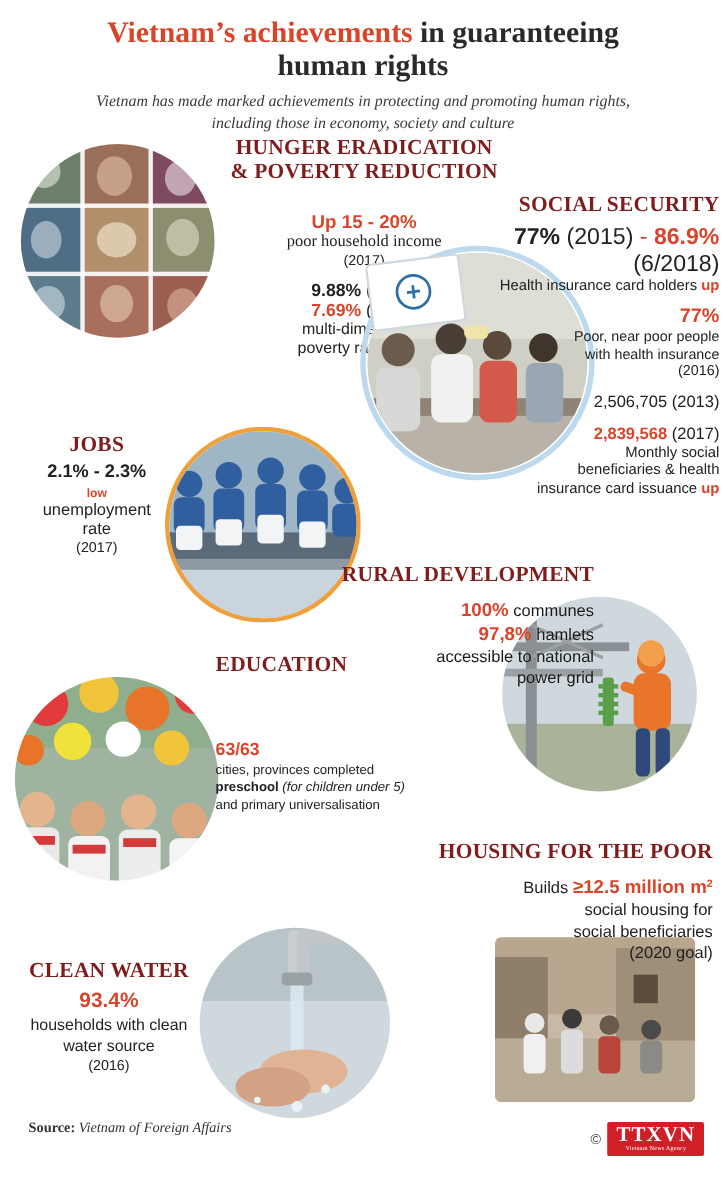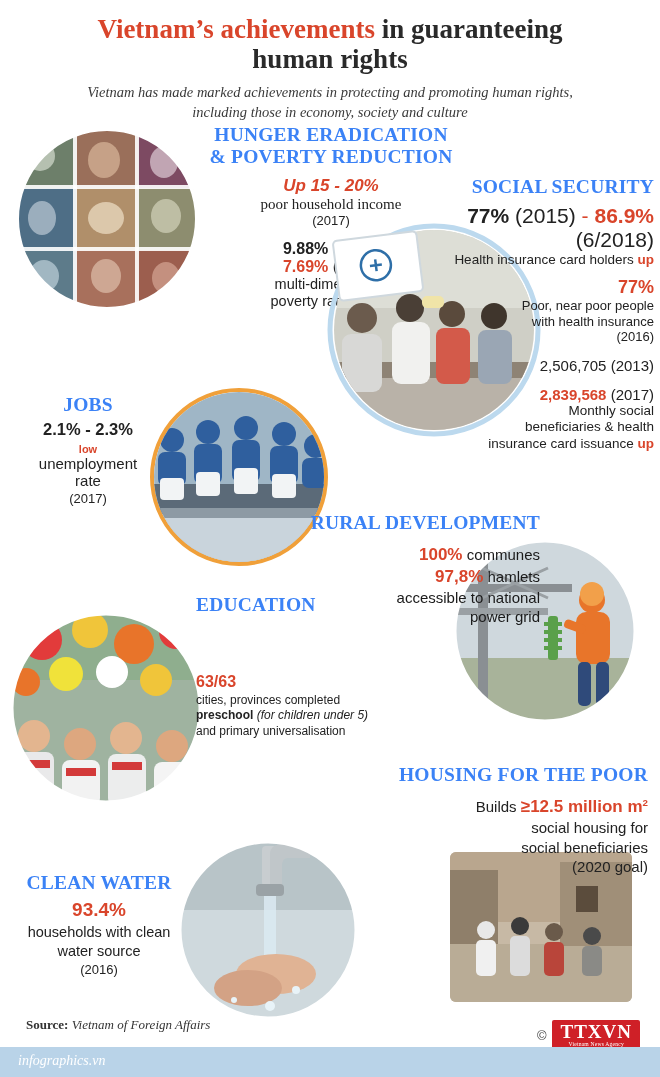--- a/index.html
+++ b/index.html
@@ -28,21 +28,21 @@
     color: #3a3a3a;
     padding: 0 14px;
   }
 
   
   .sec-title {
     font-family: "Liberation Serif", serif;
     font-weight: bold;
     letter-spacing: .2px;
   }
-  .purple { color: #3b82f6; }
+  .purple { color: #7f1d1d; }
   .red { color: #d9452b; }
   .dark { color: #222; }
 
   
   .block { position: absolute; }
 
   
   #hunger-photo { left: 14px; top: 126px; width: 186px; height: 186px; }
   #hunger-text { left: 196px; top: 124px; width: 270px; text-align: center; }
   
@@ -95,21 +95,21 @@
     padding: 2px 8px 3px 8px; line-height: 1;
     border-radius: 2px; position: relative;
   }
   .logo .mark small {
     display: block; font-size: 5.6px; font-weight: normal;
     letter-spacing: .2px; text-align: center; margin-top: 1px;
   }
 
   
   .t-hunger .sec-title { font-size: 19.5px; line-height: 1.12; }
-  .t-hunger .l1 { margin-top: 8px; font-size: 17px; font-weight: bold; font-style: italic; }
+  .t-hunger .l1 { margin-top: 24px; font-size: 17px; font-weight: bold; }
   .t-hunger .l2 { font-size: 15px; font-family: Liberation Serif, serif; }
   .t-hunger .l3 { font-size: 13px; }
   .t-hunger .l4 { margin-top: 12px; font-size: 16px; }
   .t-hunger .l5 { font-size: 16px; font-weight: bold; }
   .t-hunger .l6 { font-size: 14.5px; line-height: 1.2; }
 
   .t-social .sec-title { font-size: 19.5px; text-align: right; }
   .t-social .r { text-align: right; }
   .t-social .l1 { margin-top: 6px; font-size: 21px; }
   .t-social .l2 { font-size: 13.5px; }
@@ -512,18 +512,15 @@
     <div class="src">
       <b>Source:</b><span> Vietnam of Foreign Affairs</span>
     </div>
     <div class="logo">
       <span class="c">©</span>
       <span class="mark">
         <span>TTXVN</span>
         <small>Vietnam News Agency</small>
       </span>
     </div>
-    <div class="footbar">
-      <span class="url">infographics.vn</span>
-    </div>
   </div>
 
 </div>
 
 </body></html>

